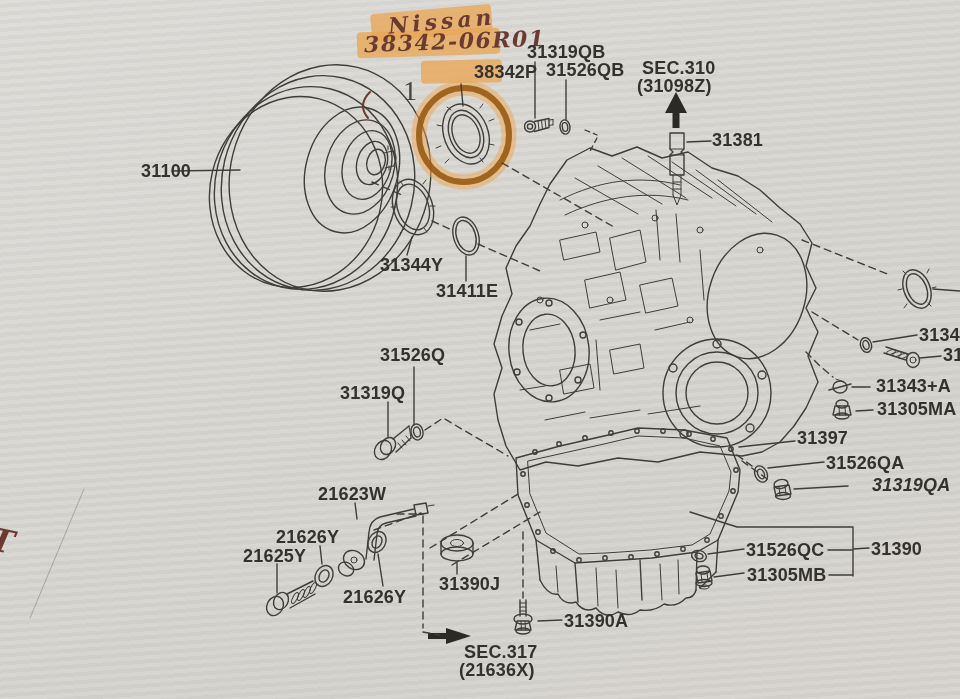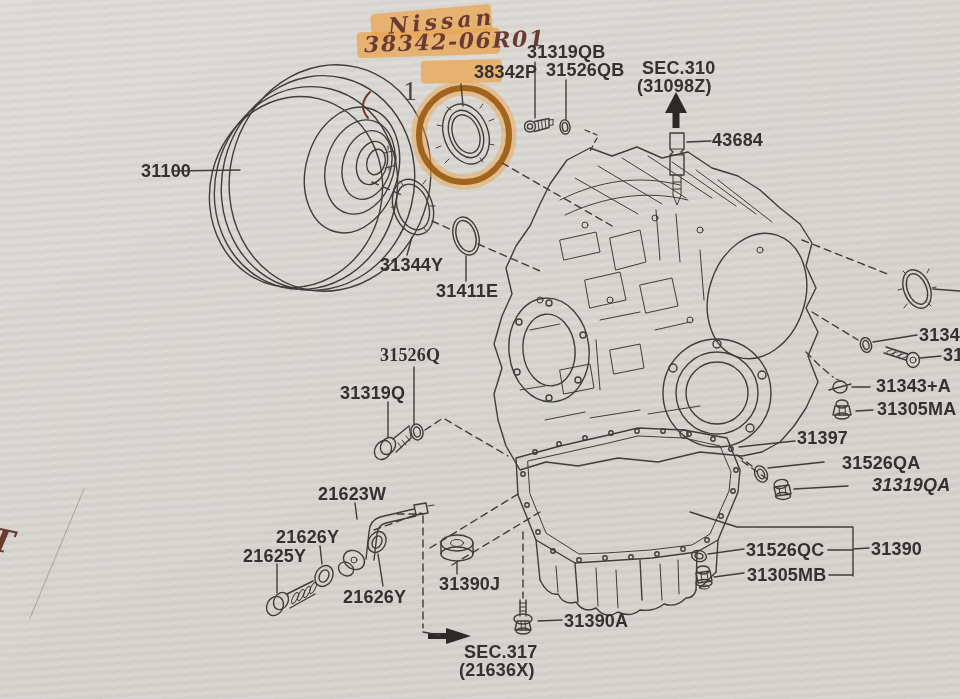--- a/index.html
+++ b/index.html
@@ -323,33 +323,33 @@
   <div class="hw hw-partnum">38342-06R01</div>
   <div class="hw hw-edge">T</div>
 
   <div class="itemnum">1</div>
 
   <div id="labels">
       <span class="plabel" style="left: 117px; top: 162px; margin-left: 24px;">31100</span>
       <span class="plabel" style="left: 427px; top: 63px; margin-left: 47px;">38342P</span>
       <span class="plabel" style="left: 505px; top: 43px; margin-left: 22px;">31319QB</span>
       <span class="plabel" style="left: 546px; top: 61px;">31526QB</span>
-      <span class="plabel" style="left: 712px; top: 131px;">43684</span>
+      <span class="plabel" style="left: 712px; top: 131px;">31381</span>
       <span class="plabel" style="left: 380px; top: 256px;">31344Y</span>
       <span class="plabel" style="left: 436px; top: 282px;">31411E</span>
-      <span class="plabel" style="left: 380px; top: 346px; font-family: Liberation Serif, serif;">31526Q</span>
+      <span class="plabel" style="left: 380px; top: 346px;">31526Q</span>
       <span class="plabel" style="left: 340px; top: 384px;">31319Q</span>
       <span class="plabel" style="left: 318px; top: 485px;">21623W</span>
       <span class="plabel" style="left: 276px; top: 528px;">21626Y</span>
       <span class="plabel" style="left: 243px; top: 547px;">21625Y</span>
       <span class="plabel" style="left: 343px; top: 588px;">21626Y</span>
       <span class="plabel" style="left: 439px; top: 575px;">31390J</span>
       <span class="plabel" style="left: 564px; top: 612px;">31390A</span>
       <span class="plabel" style="left: 797px; top: 429px;">31397</span>
-      <span class="plabel" style="left: 826px; top: 454px; margin-left: 16px;">31526QA</span>
+      <span class="plabel" style="left: 826px; top: 454px;">31526QA</span>
       <span class="plabel" style="left: 872px; top: 476px; font-style: italic;">31319QA</span>
       <span class="plabel" style="left: 746px; top: 541px;">31526QC</span>
       <span class="plabel" style="left: 747px; top: 566px;">31305MB</span>
       <span class="plabel" style="left: 871px; top: 540px;">31390</span>
       <span class="plabel" style="left: 876px; top: 377px;">31343+A</span>
       <span class="plabel" style="left: 877px; top: 400px;">31305MA</span>
       <span class="plabel" style="left: 919px; top: 326px;">3134</span>
       <span class="plabel" style="left: 943px; top: 346px;">31</span>
       <div class="plabel sec" style="left: 642px; top: 59px;">
         <span>SEC.310</span>

